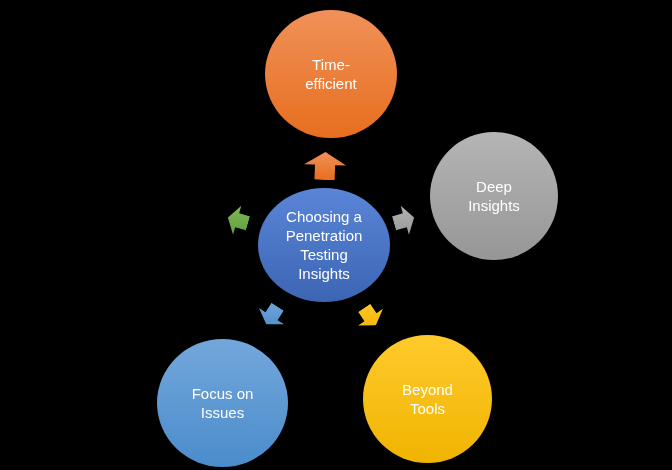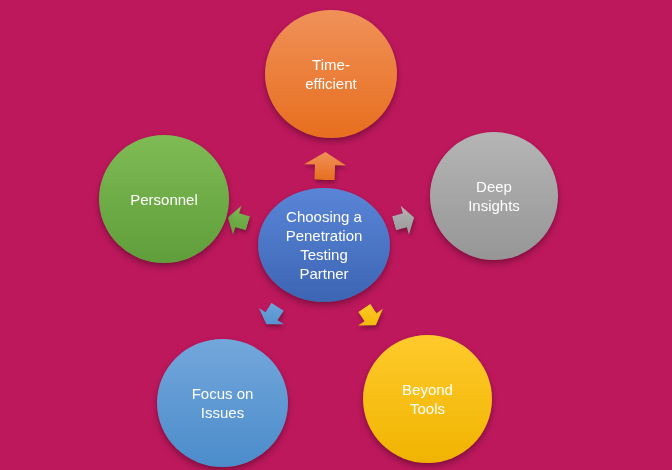--- a/index.html
+++ b/index.html
@@ -1,20 +1,20 @@
 <!DOCTYPE html>
 <html><head>
 <meta charset="utf-8">
 <style>
   html,body{margin:0;padding:0;}
   body{
     width:672px;height:470px;overflow:hidden;background:#ffffff;
     font-family:"Liberation Sans",sans-serif;
   }
-  .canvas{position:relative;width:672px;height:470px;background:#be185d;}
+  .canvas{position:relative;width:672px;height:470px;background:#000000;}
 
   .node{
     position:absolute;border-radius:50%;
     background:linear-gradient(to bottom, var(--light), var(--dark));
     box-shadow:0 4px 7px rgba(0,0,0,.28), 0 1px 3px rgba(0,0,0,.12);
     display:flex;align-items:center;justify-content:center;text-align:center;
   }
   .node-label{
     color:#ffffff;font-size:15px;line-height:19px;white-space:pre-line;
     padding:0 8px;
@@ -100,24 +100,21 @@
   <div class="node node-bottom-right" style="--light: #FFCA2C; --dark: #F0B400;">
     <div class="node-label">Beyond
 Tools</div>
   </div>
 
   <div class="node node-bottom-left" style="--light: #73A7DB; --dark: #4B8CCB;">
     <div class="node-label">Focus on
 Issues</div>
   </div>
 
-  <div class="node node-left" style="--light: #7FBB55; --dark: #5F9E3A;">
-    <div class="node-label">Personnel</div>
-  </div>
 
   <div class="node node-center" style="--light: #5A84D6; --dark: #3C66B4;">
     <div class="node-label">Choosing a
 Penetration
 Testing
-Partner</div>
+Insights</div>
   </div>
 
 </div>
 
 </body></html>

